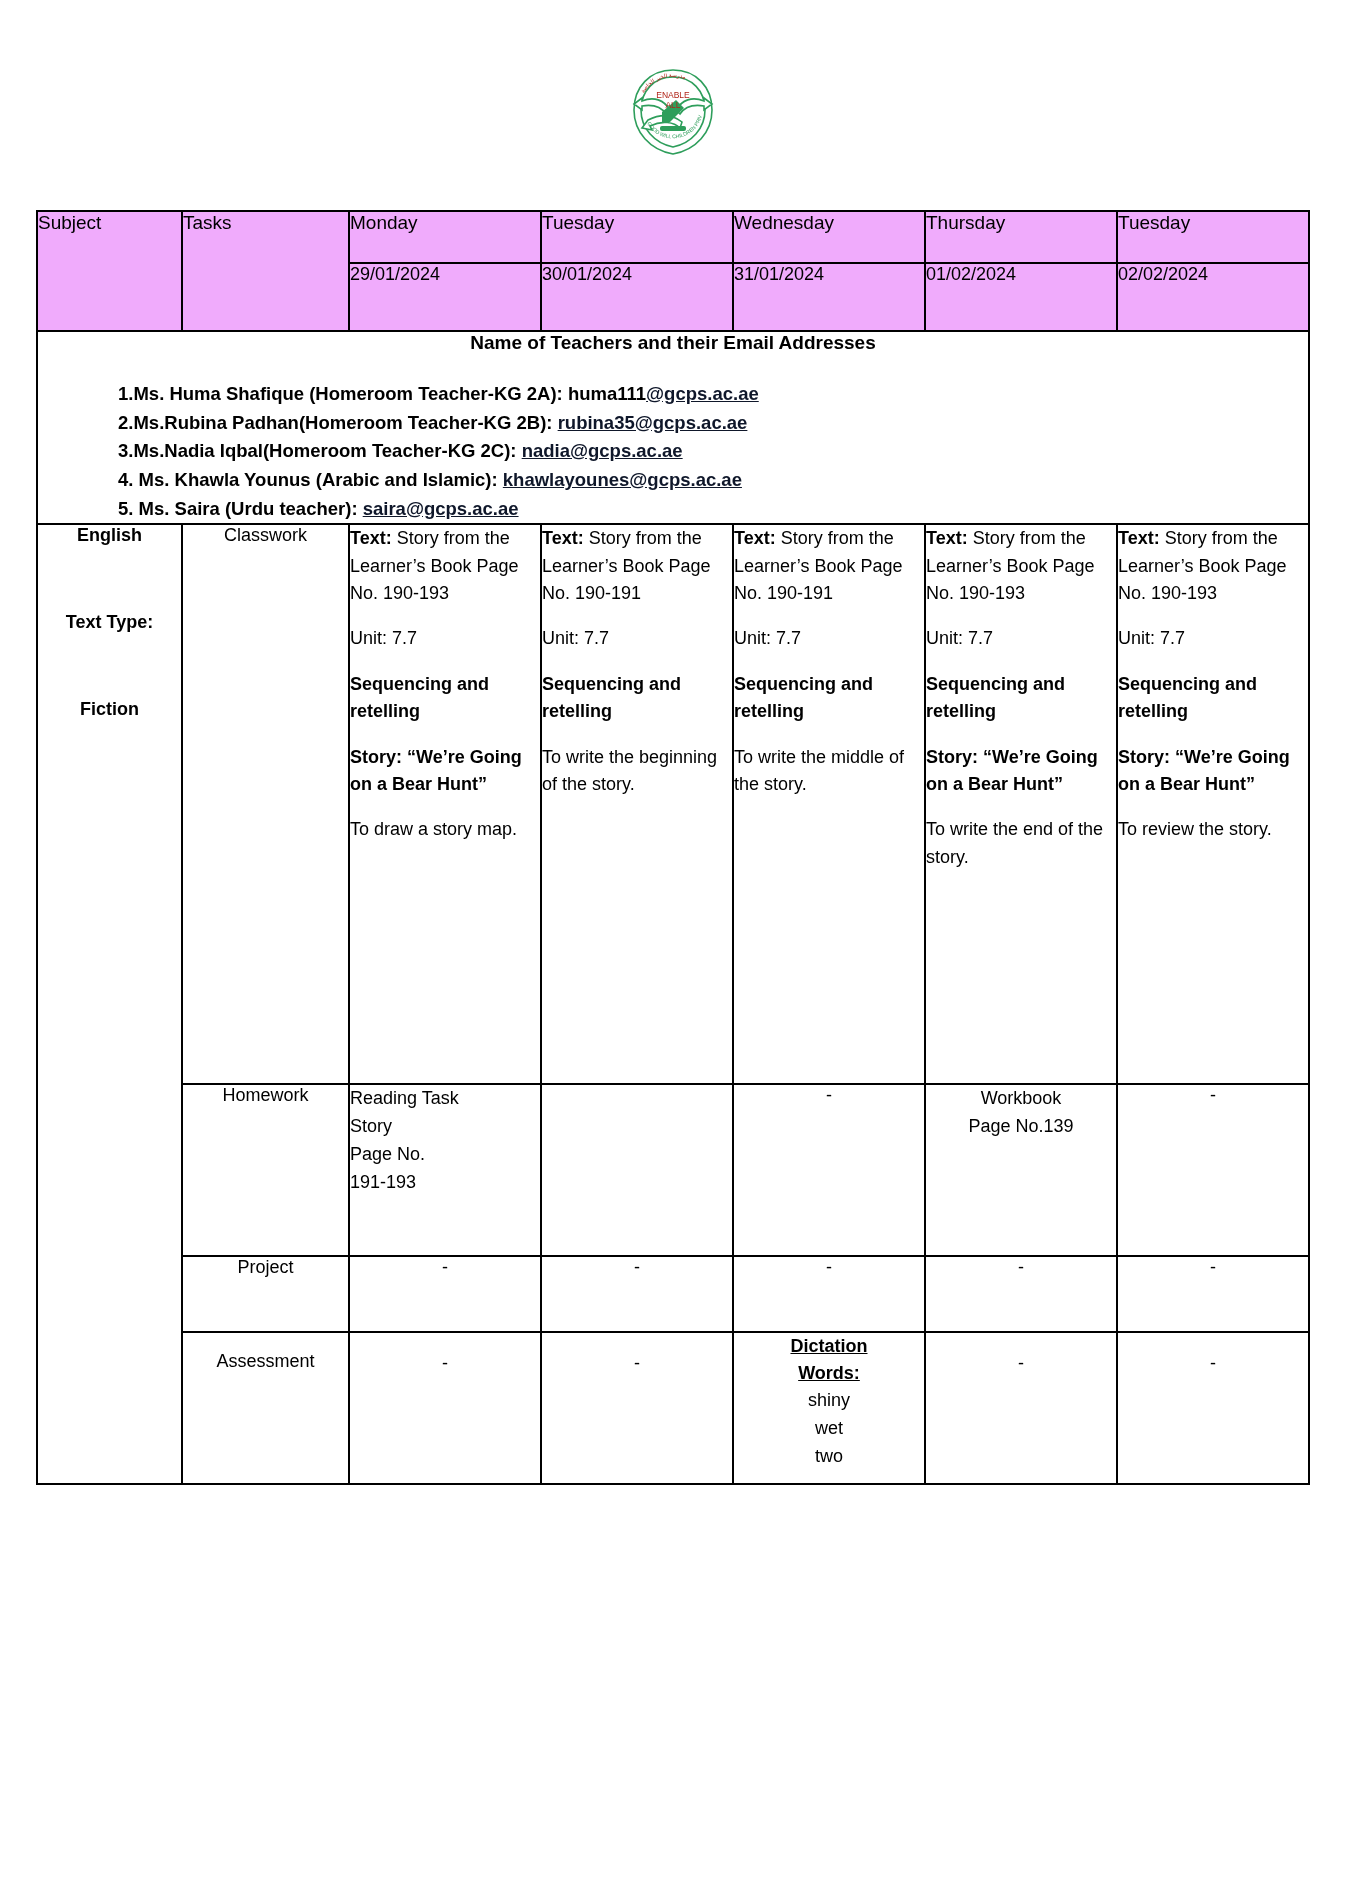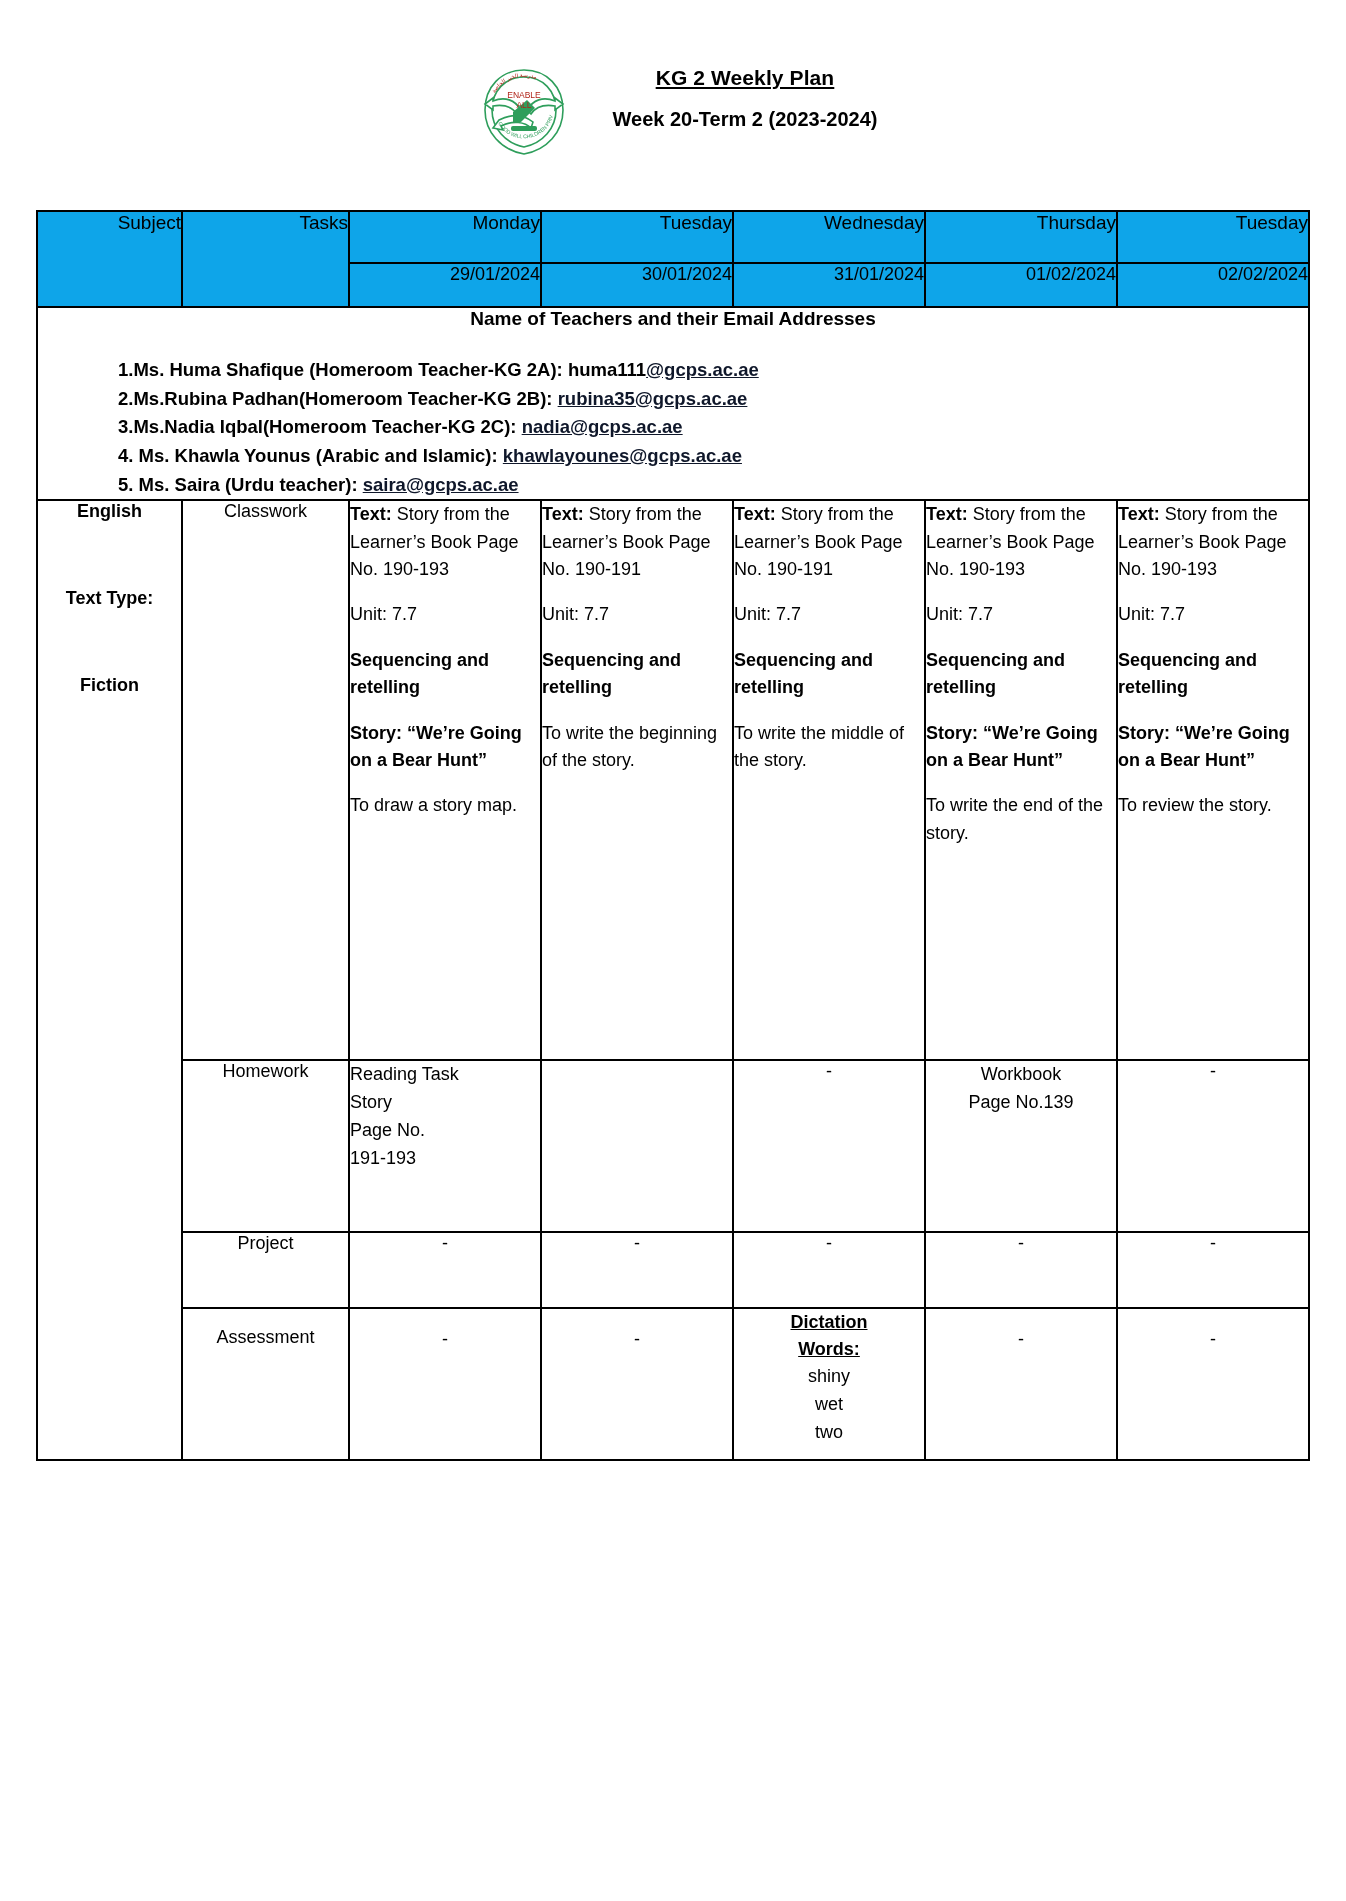--- a/index.html
+++ b/index.html
@@ -61,29 +61,29 @@
   table.plan td, table.plan th {
     border: 2px solid #000000;
     padding: 0;
     vertical-align: top;
   }
   .c-subject  { width: 145px; }
   .c-tasks    { width: 167px; }
   .c-day      { width: 192px; }
 
   .hdr {
-    background: #0ea5e9;
-    text-align: right;
+    background: #f0abfc;
+    text-align: left;
     font-size: 19px;
     font-weight: normal;
     height: 52px;
     vertical-align: middle;
     padding: 4px 2px;
   }
-  .hdr.date { font-size: 18px; height: 44px; }
+  .hdr.date { font-size: 18px; height: 68px; }
 
   .teachers-cell {
     padding: 16px 10px 22px 10px;
     text-align: center;
   }
   .teachers-title {
     font-weight: bold;
     font-size: 19px;
     margin-bottom: 26px;
   }
@@ -183,24 +183,20 @@
         <path id="arcBot" d="M26 62 A30 30 0 0 0 84 62" fill="none"></path>
         <text font-size="5.6" fill="#B02418" font-family="'Liberation Sans', sans-serif">
           <textPath href="#arcTop" startOffset="18%">مدرسة الخير الخاصة</textPath>
         </text>
         <text font-size="5.2" fill="#2E9E5B" font-family="'Liberation Sans', sans-serif">
           <textPath href="#arcBot" startOffset="10%">GOOD WILL CHILDREN PRIVATE SCHOOL</textPath>
         </text>
       </svg>
     </div>
 
-    <div class="title-block">
-      <div class="title-main">KG 2 Weekly Plan</div>
-      <div class="title-sub">Week 20-Term 2 (2023-2024)</div>
-    </div>
   </div>
 
   <table class="plan">
     <colgroup>
       <col class="c-subject">
         <col class="c-tasks">
       <col class="c-day">
         <col class="c-day">
         <col class="c-day">
         <col class="c-day">

